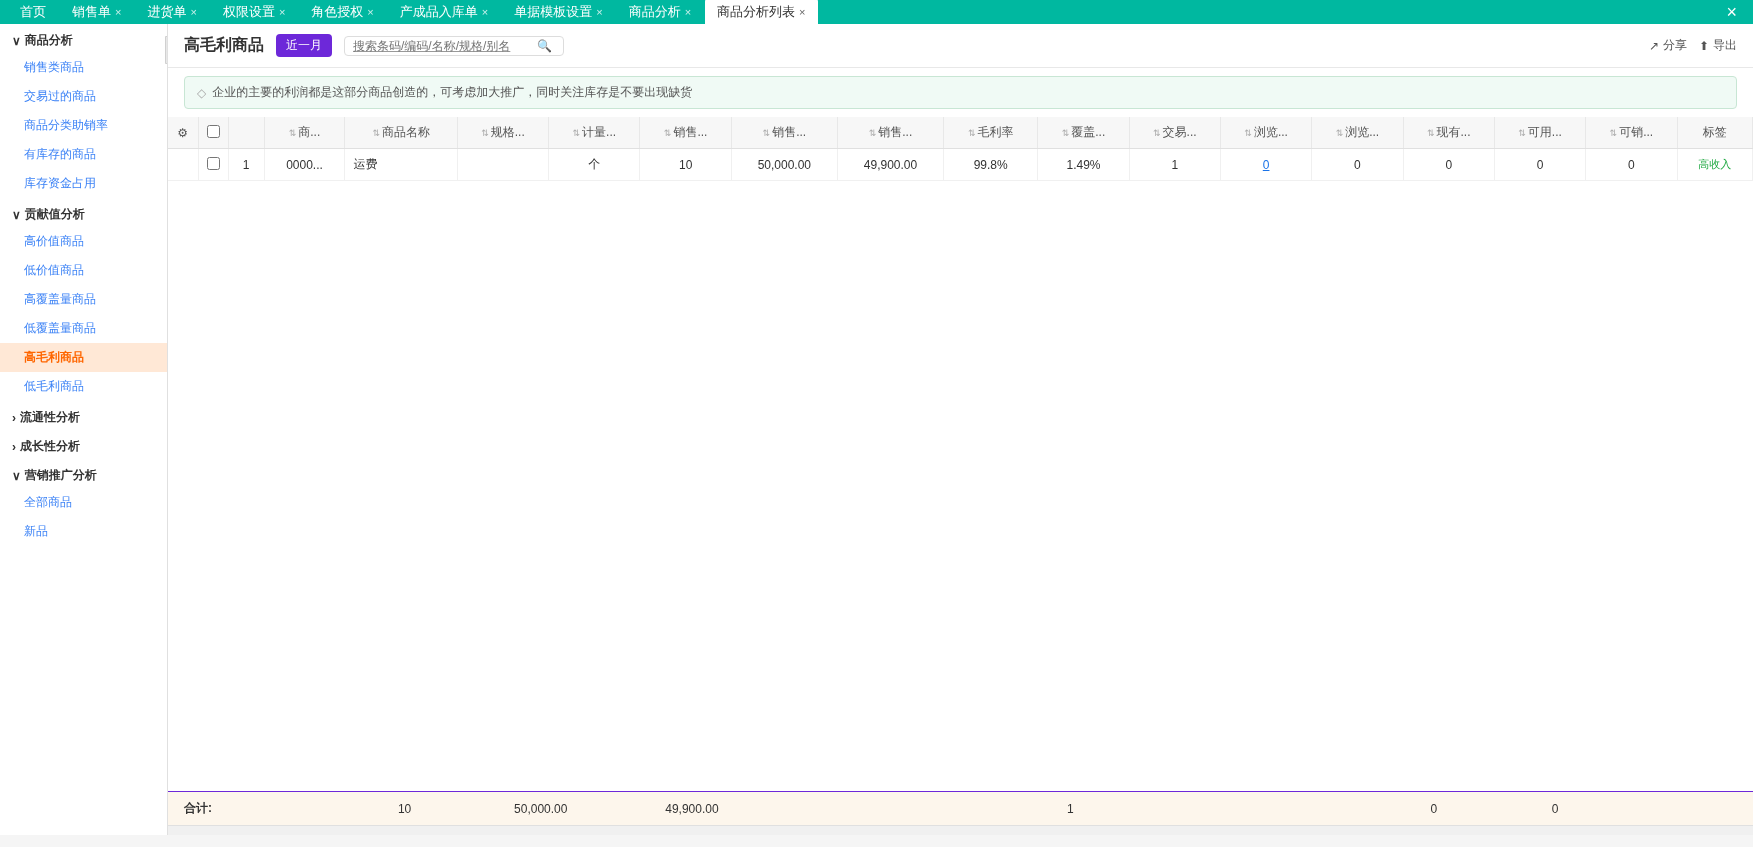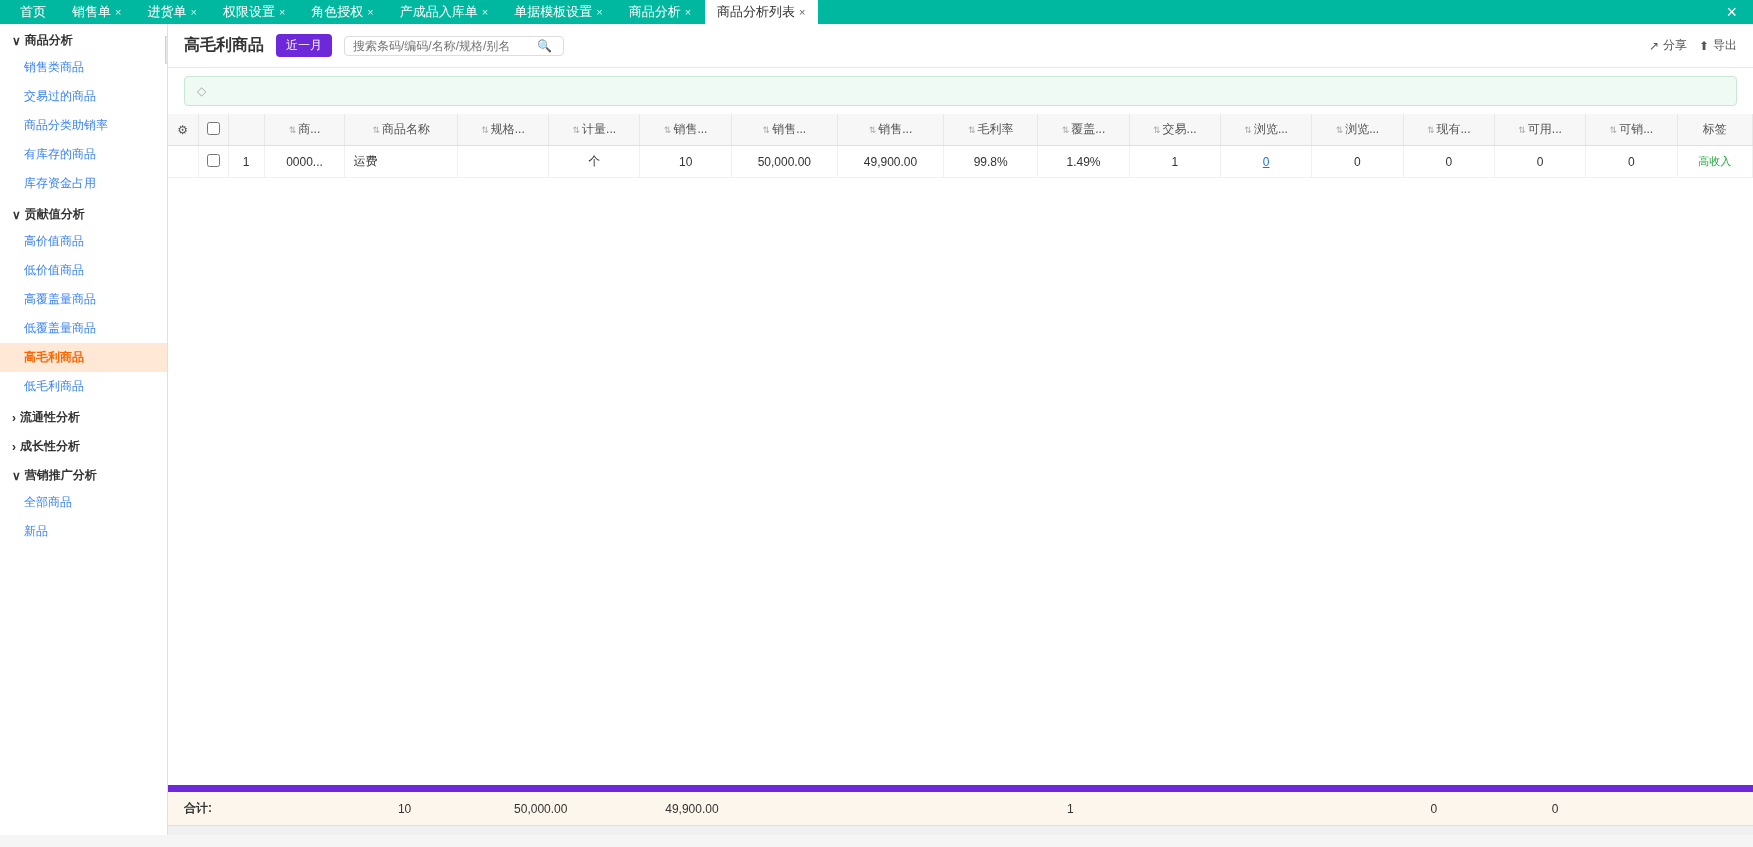--- a/index.html
+++ b/index.html
@@ -129,20 +129,21 @@
       padding: 2px 8px;
       gap: 4px;
       width: 220px;
     }
     .search-box input {
       border: none;
       outline: none;
       font-size: 12px;
       width: 180px;
       color: #999;
+      text-decoration: underline;
     }
     .header-actions {
       margin-left: auto;
       display: flex;
       gap: 12px;
       align-items: center;
     }
     .action-btn {
       display: flex;
       align-items: center;
@@ -204,21 +205,21 @@
       white-space: nowrap;
     }
     .tag-high-income {
       color: #22aa44;
       font-size: 11px;
     }
 
     
     .footer-total {
       background: #fdf6ec;
-      border-top: 7px solid #6d28d9;
+      border-top: 1px solid #6d28d9;
       padding: 8px 16px;
       display: flex;
       align-items: center;
       font-size: 12px;
       color: #333;
       flex-shrink: 0;
       gap: 0;
     }
     .footer-label {
       width: 160px;
@@ -310,20 +311,21 @@
         </div>
         <div class="action-btn">
           <span>⬆</span>
           <span>导出</span>
         </div>
       </div>
     </div>
 
     <div class="info-banner">
       <span style="color:#aaa;">◇</span>
+      <span>企业的主要的利润都是这部分商品创造的，可考虑加大推广，同时关注库存是不要出现缺货</span>
     </div>
 
     <div class="table-container">
       <table>
         <thead>
           <tr id="table-header-row">
           <th style="width: 30px;"><span style="cursor:pointer;">⚙</span></th>
               <th style="width: 30px;"><input type="checkbox" style=""></th>
               <th style="width: 36px;"></th>
               <th><span class="col-label"><span class="sort-icon">⇅</span>商...</span></th>

